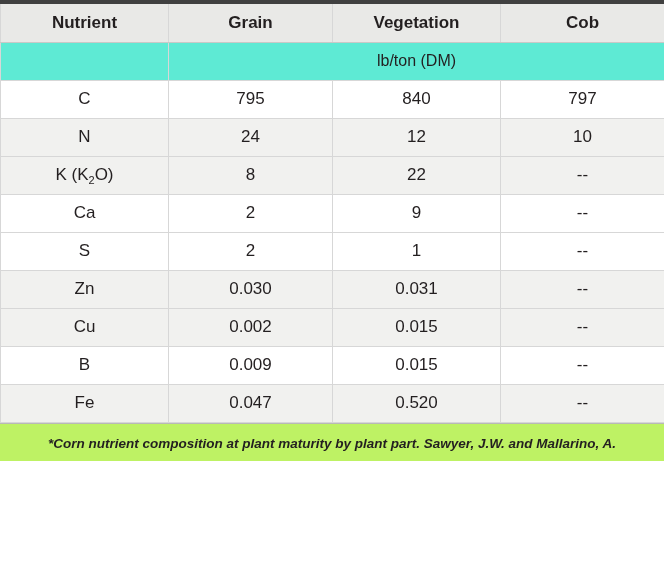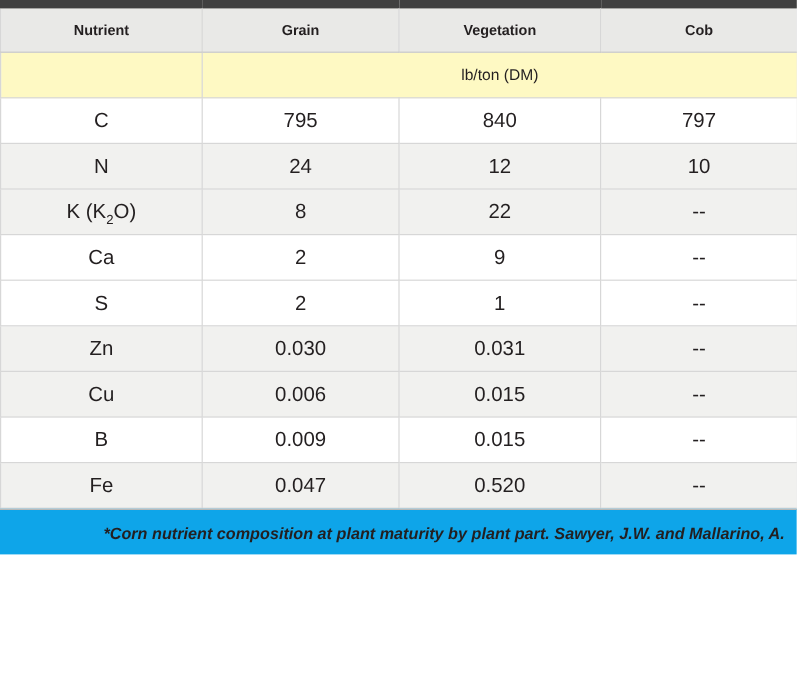--- a/index.html
+++ b/index.html
@@ -34,49 +34,49 @@
     text-align: center;
     vertical-align: middle;
     font-size: 17px;
     height: 38px;
     padding: 0 4px;
     box-sizing: border-box;
   }
   table.nutrient-table thead th {
     background: #e9e9e7;
     font-weight: bold;
-    font-size: 12px;
+    font-size: 17px;
     height: 40px;
-    border-top: 7px solid #404040;
+    border-top: 4px solid #404040;
     border-bottom: 1px solid #c9c9c7;
   }
   tr.units-row td {
-    background: #fef9c3;
+    background: #5eead4;
     height: 38px;
-    font-size: 13px;
+    font-size: 16px;
   }
   tr.row-odd td { background: #ffffff; }
   tr.row-even td { background: #f1f1ef; }
 
   .sub {
     font-size: 11px;
     vertical-align: sub;
     line-height: 0;
   }
   .footnote {
     box-sizing: border-box;
     width: 664px;
     padding: 12px 10px 10px 10px;
     font-size: 13.5px;
     font-style: italic;
     font-weight: bold;
     color: #231f20;
     border-top: 1px solid #b9b9b7;
-    background: #0ea5e9;
-    text-align: right;
+    background: #bef264;
+    text-align: center;
   }
 </style>
 </head>
 <body>
 
 <div class="table-wrap">
   <table class="nutrient-table">
     <colgroup>
       <col class="c-nutrient">
       <col class="c-grain">
@@ -137,21 +137,21 @@
       <tr class="row-even">
         <td>Zn</td>
         <td>0.030</td>
         <td>0.031</td>
         <td>--</td>
       </tr>
 
 
       <tr class="row-even">
         <td>Cu</td>
-        <td>0.006</td>
+        <td>0.002</td>
         <td>0.015</td>
         <td>--</td>
       </tr>
 
       <tr class="row-odd">
         <td>B</td>
         <td>0.009</td>
         <td>0.015</td>
         <td>--</td>
       </tr>

